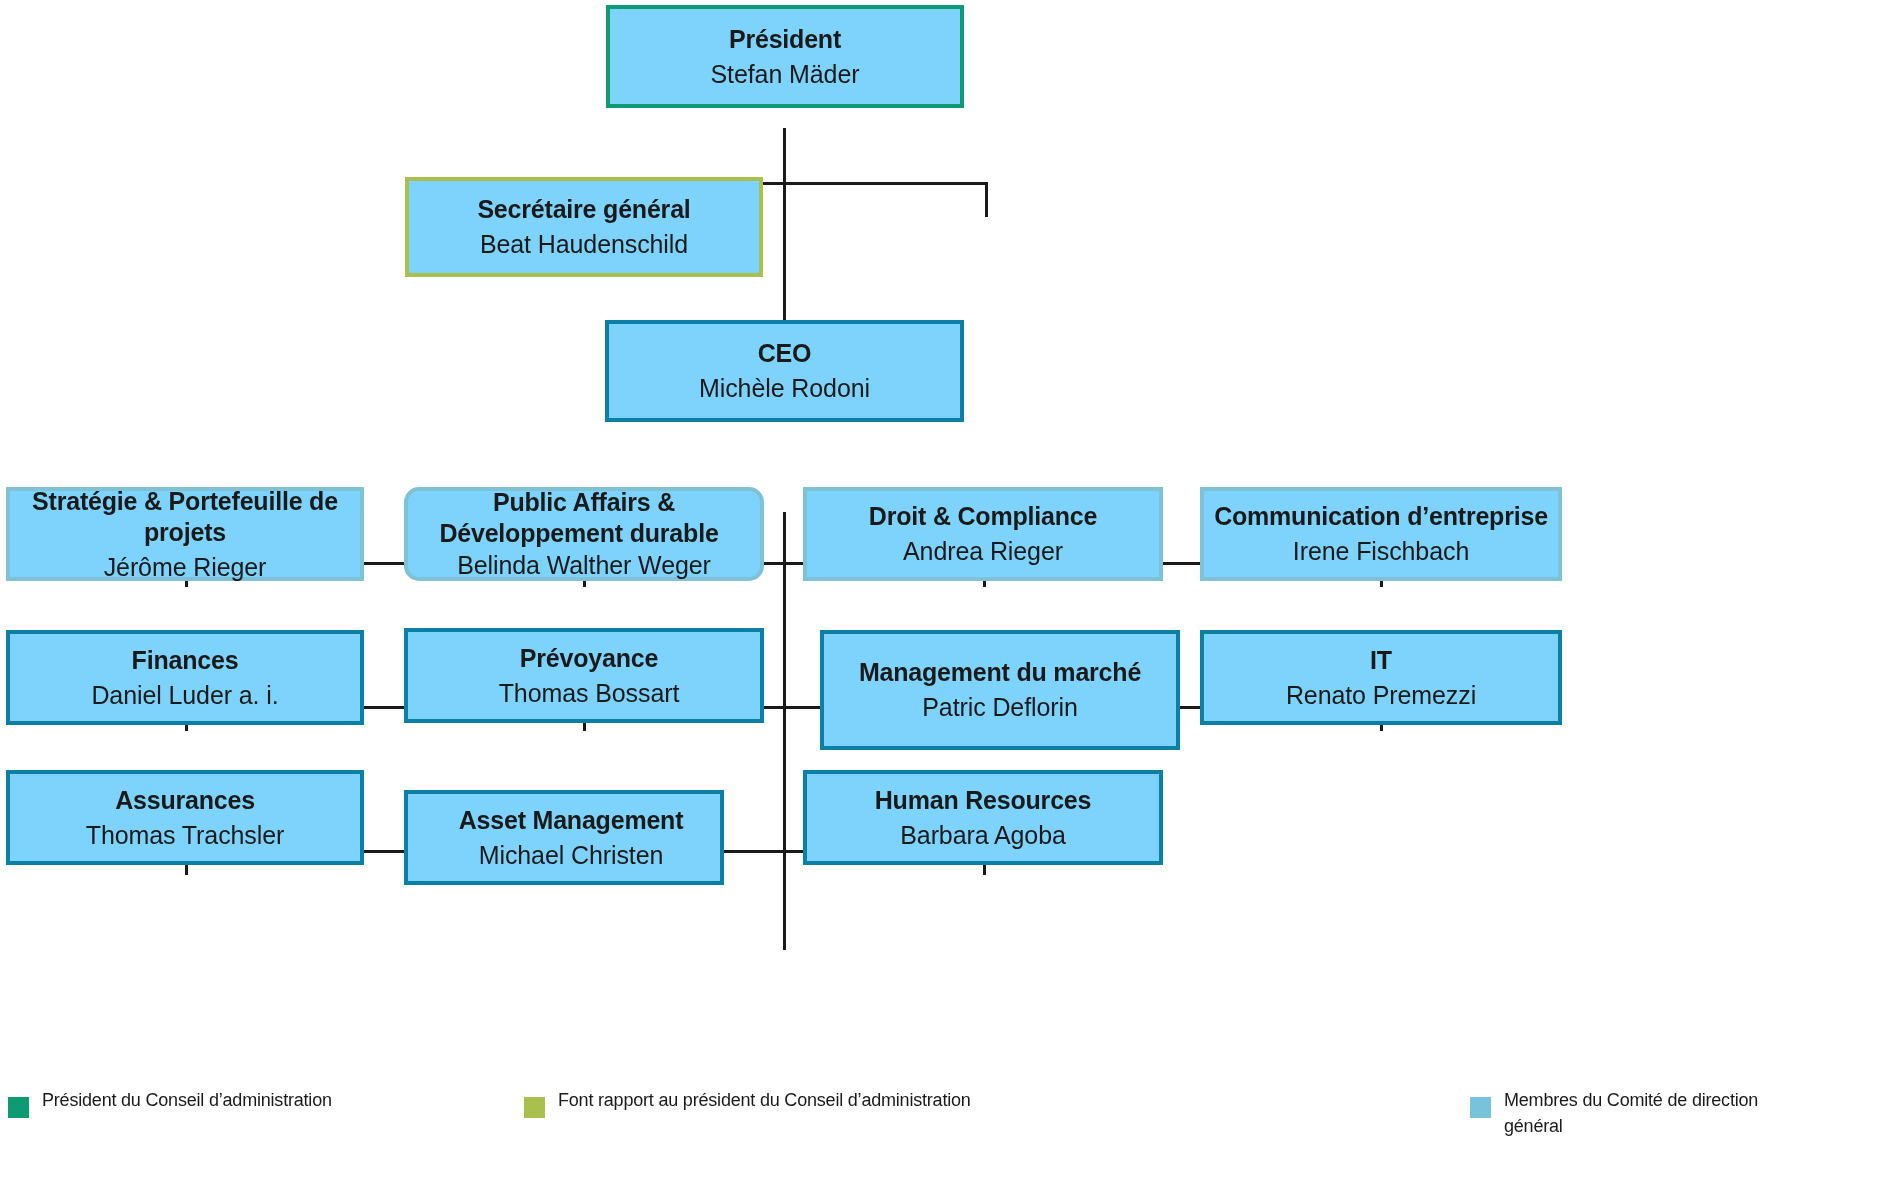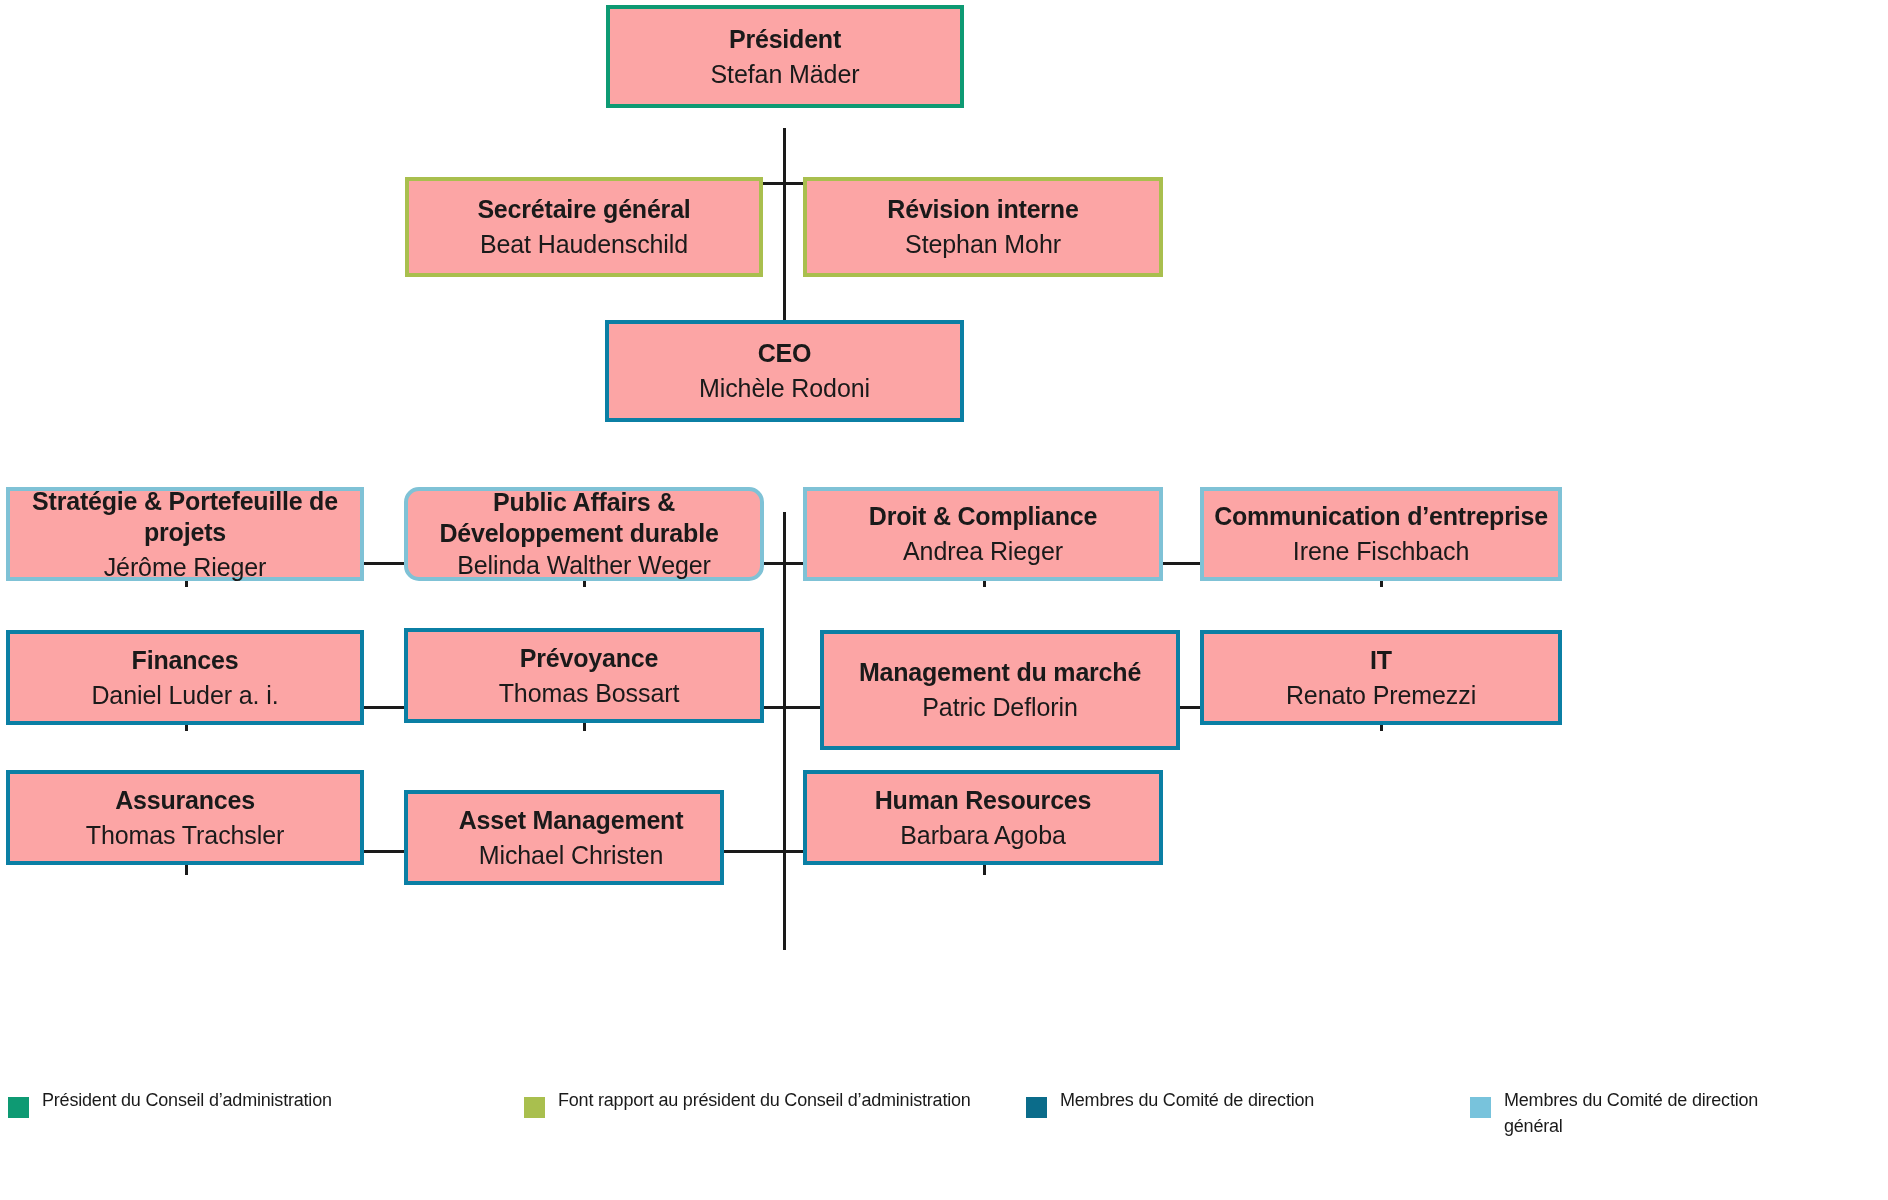--- a/index.html
+++ b/index.html
@@ -24,21 +24,21 @@
     position: absolute;
     background: #1a1a1a;
   }
   .conn.v { width: 3px; }
   .conn.h { height: 3px; }
 
   
   .node {
     position: absolute;
     box-sizing: border-box;
-    background: #fca5a5;
+    background: #7dd3fc;
     display: flex;
     flex-direction: column;
     align-items: center;
     justify-content: center;
     text-align: center;
     padding: 4px 10px;
   }
   .node .title {
     font-weight: bold;
     font-size: 25px;
@@ -142,24 +142,20 @@
   <div class="node bd-green" style="left:606px; top:5px; width:358px; height:103px;">
     <div class="title">Président</div>
     <div class="person">Stefan Mäder</div>
   </div>
 
   <div class="node bd-olive" style="left:405px; top:177px; width:358px; height:100px;">
     <div class="title">Secrétaire général</div>
     <div class="person">Beat Haudenschild</div>
   </div>
 
-  <div class="node bd-olive" style="left:803px; top:177px; width:360px; height:100px;">
-    <div class="title">Révision interne</div>
-    <div class="person">Stephan Mohr</div>
-  </div>
 
   <div class="node bd-blue" style="left:605px; top:320px; width:359px; height:102px;">
     <div class="title">CEO</div>
     <div class="person">Michèle Rodoni</div>
   </div>
 
   <div class="node bd-ltblue" style="left:6px; top:487px; width:358px; height:94px;">
     <div class="title">Stratégie &amp; Portefeuille de projets</div>
     <div class="person">Jérôme Rieger</div>
   </div>
@@ -220,24 +216,20 @@
     <div class="legend-item" style="left:8px; top:0px; width:470px;">
       <span class="swatch sw-green"></span>
       <span class="legend-label">Président du Conseil d’administration</span>
     </div>
 
     <div class="legend-item" style="left:524px; top:0px; width:452px;">
       <span class="swatch sw-olive"></span>
       <span class="legend-label">Font rapport au président du Conseil d’administration</span>
     </div>
 
-    <div class="legend-item" style="left:1026px; top:0px; width:460px;">
-      <span class="swatch sw-dblue"></span>
-      <span class="legend-label">Membres du Comité de direction</span>
-    </div>
 
     <div class="legend-item" style="left:1470px; top:0px; width:300px;">
       <span class="swatch sw-ltblue"></span>
       <span class="legend-label">Membres du Comité de direction général</span>
     </div>
 
   </div>
 
 </div>
 

